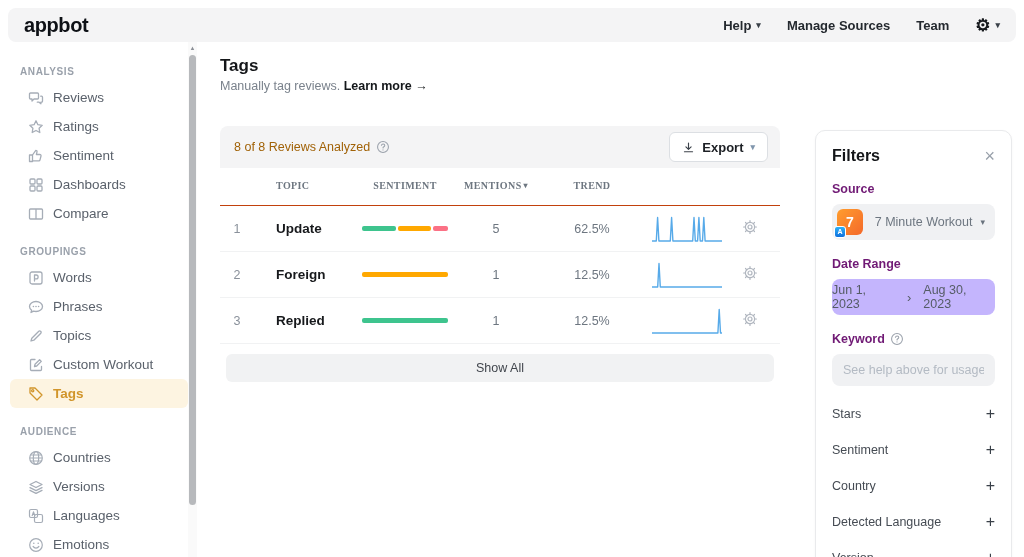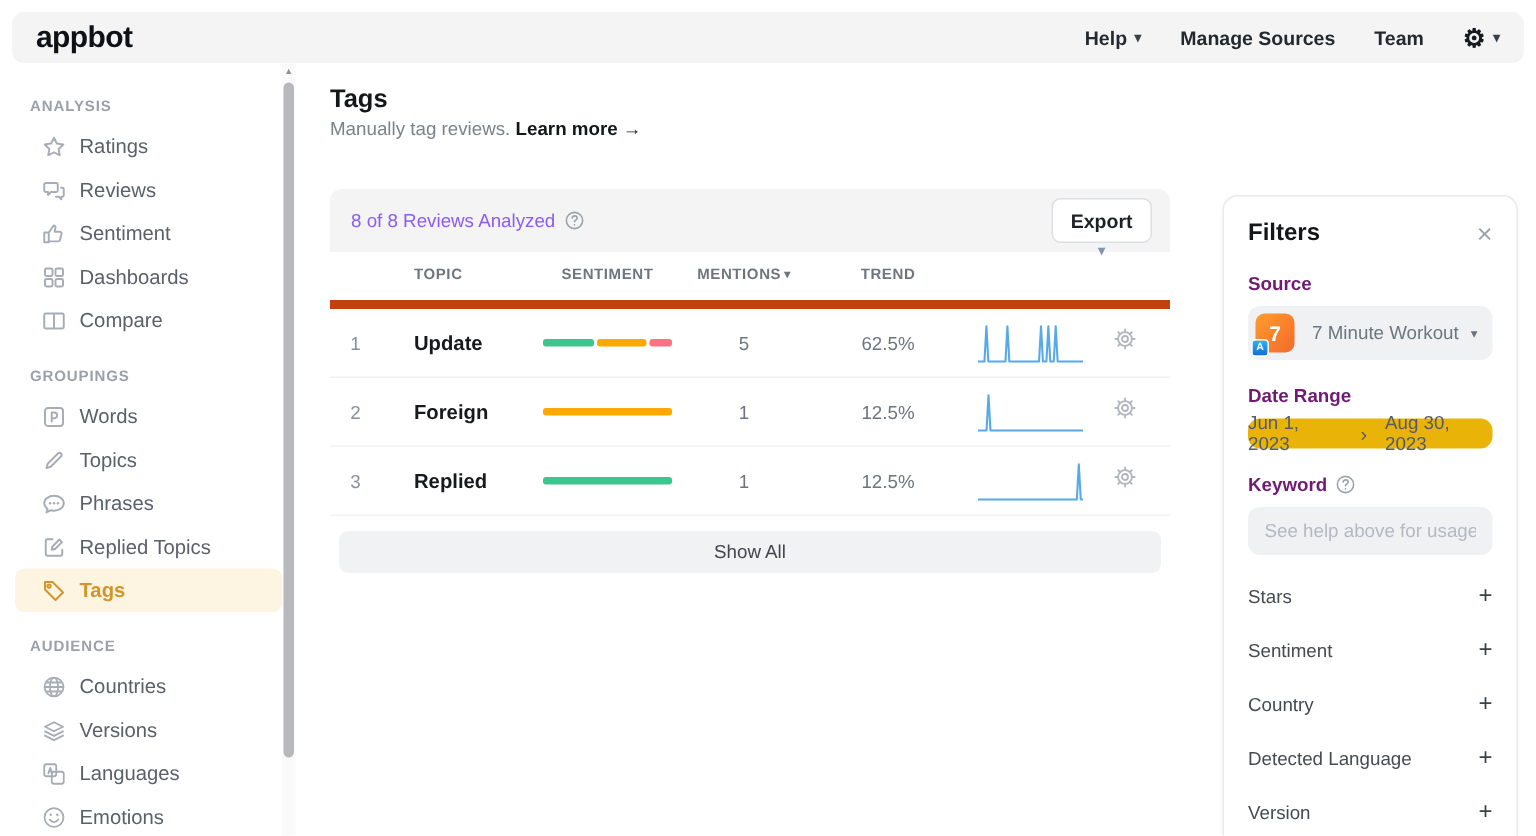--- a/index.html
+++ b/index.html
@@ -41,34 +41,34 @@
   .main { position:absolute; left:220px; top:56px; width:562px; }
   .page-title { font-size:17px; font-weight:700; color:#141619; margin-bottom:3px; }
   .page-sub { font-size:12.5px; color:#7a828c; margin-bottom:33px; }
   .learn-more { color:#14171a; font-weight:700; cursor:pointer; }
 
   .panel { width:560px; border-radius:8px; background:#fff; }
   .panel-head {
     height:42px; background:#f4f4f5; border-radius:8px 8px 0 0;
     display:flex; align-items:center; justify-content:space-between; padding:0 12px 0 14px;
   }
-  .analyzed { display:flex; align-items:center; gap:6px; font-size:12.5px; color:#8b5cf6; }
+  .analyzed { display:flex; align-items:center; gap:6px; font-size:12.5px; color:#a16207; }
   .q-ic { width:14px; height:14px; color:#9aa1ab; }
   .export-btn {
     display:flex; align-items:center; gap:7px; height:30px; padding:0 12px;
     background:#fff; border:1px solid #dcdfe3; border-radius:6px;
-    font-family:inherit; font-size:13px; font-weight:600; color:#1d2025; cursor:pointer;flex-direction:column;
+    font-family:inherit; font-size:13px; font-weight:600; color:#1d2025; cursor:pointer;
   }
   .export-btn .ic { width:13px; height:13px; color:#3c424a; }
   .export-btn .caret { color:#8096ad; }
 
   .tbl-head, .tbl-row {
     display:grid; grid-template-columns:34px 96px 110px 72px 120px 68px 60px; align-items:center;
   }
-  .tbl-head { height:38px; border-bottom:6px solid #c2410c; }
+  .tbl-head { height:38px; border-bottom:1px solid #c2410c;font-family:Liberation Serif, serif; }
   .th { font-size:10px; font-weight:700; letter-spacing:0.4px; color:#6d7680; text-align:center; line-height:1.25; cursor:default; }
   .th.left { text-align:left; padding-left:22px; }
   .th.sortable { cursor:pointer; }
   .sort-caret { font-size:8px; color:#6d7680; margin-left:2px; vertical-align:1px; }
   .tbl-row { height:46px; border-bottom:1px solid #f1f2f3; }
   .cell-idx { font-size:12.5px; color:#8a919b; text-align:center; }
   .cell-topic { font-size:13.5px; font-weight:700; color:#17191c; padding-left:22px; cursor:pointer; }
   .cell-num { font-size:12.5px; color:#6d7680; text-align:center; }
   .sent { width:86px; height:5px; margin:0 auto; display:flex; gap:2px; }
   .sent i { height:100%; border-radius:2px; display:block; }
@@ -103,21 +103,21 @@
     color:#fff; font-size:14px; font-weight:700; flex:0 0 26px;
   }
   .app-badge {
     position:absolute; left:-3px; bottom:-3px; width:12px; height:12px; border-radius:3px;
     background:linear-gradient(180deg,#2eb1f5,#0d6fde); border:1px solid #fff;
     color:#fff; font-size:7px; font-weight:700; line-height:10px; text-align:center;
   }
   .src-label { flex:1; font-size:12.5px; color:#6d7680;text-align:right; }
   .src-caret { font-size:9px; color:#69727d; }
   .date-box {
-    margin-top:8px; height:20px; background:#eab308; border-radius:8px;
+    margin-top:8px; height:36px; background:#c4b5fd; border-radius:8px;
     display:flex; align-items:center; justify-content:center; gap:12px;
     font-size:12.5px; color:#555c66; cursor:pointer;
   }
   .date-chev { font-size:13px; color:#555c66; }
   .kw-input {
     margin-top:8px; width:100%; height:32px; background:#f0f1f3; border:none; border-radius:8px;
     padding:0 11px; font-family:inherit; font-size:12.5px; color:#41464d;
   }
   .kw-input::placeholder { color:#b3bac3; }
   .f-rows { margin-top:10px; }
@@ -254,29 +254,29 @@
       <span class="caret">▾</span>
     </div>
   </nav>
 </header>
 
 <aside class="sidebar">
   <div class="side-sec">
     <div class="sec-title">ANALYSIS</div>
     <div class="s-item">
       <svg class="ic">
+          <use href="#i-bubbles"></use>
+        </svg>
+      <span>Reviews</span>
+    </div>
+    <div class="s-item">
+      <svg class="ic">
           <use href="#i-star"></use>
         </svg>
       <span>Ratings</span>
-    </div>
-    <div class="s-item">
-      <svg class="ic">
-          <use href="#i-bubbles"></use>
-        </svg>
-      <span>Reviews</span>
     </div>
     <div class="s-item">
       <svg class="ic">
           <use href="#i-thumb"></use>
         </svg>
       <span>Sentiment</span>
     </div>
     <div class="s-item">
       <svg class="ic">
           <use href="#i-grid"></use>
@@ -293,35 +293,35 @@
   <div class="side-sec">
     <div class="sec-title">GROUPINGS</div>
     <div class="s-item">
       <svg class="ic">
           <use href="#i-word"></use>
         </svg>
       <span>Words</span>
     </div>
     <div class="s-item">
       <svg class="ic">
+          <use href="#i-phrase"></use>
+        </svg>
+      <span>Phrases</span>
+    </div>
+    <div class="s-item">
+      <svg class="ic">
           <use href="#i-pen"></use>
         </svg>
       <span>Topics</span>
     </div>
     <div class="s-item">
       <svg class="ic">
-          <use href="#i-phrase"></use>
-        </svg>
-      <span>Phrases</span>
-    </div>
-    <div class="s-item">
-      <svg class="ic">
           <use href="#i-pensq"></use>
         </svg>
-      <span>Replied Topics</span>
+      <span>Custom Workout</span>
     </div>
     <div class="s-item active">
       <svg class="ic">
           <use href="#i-tag"></use>
         </svg>
       <span>Tags</span>
     </div>
   </div>
   <div class="side-sec">
     <div class="sec-title">AUDIENCE</div>

